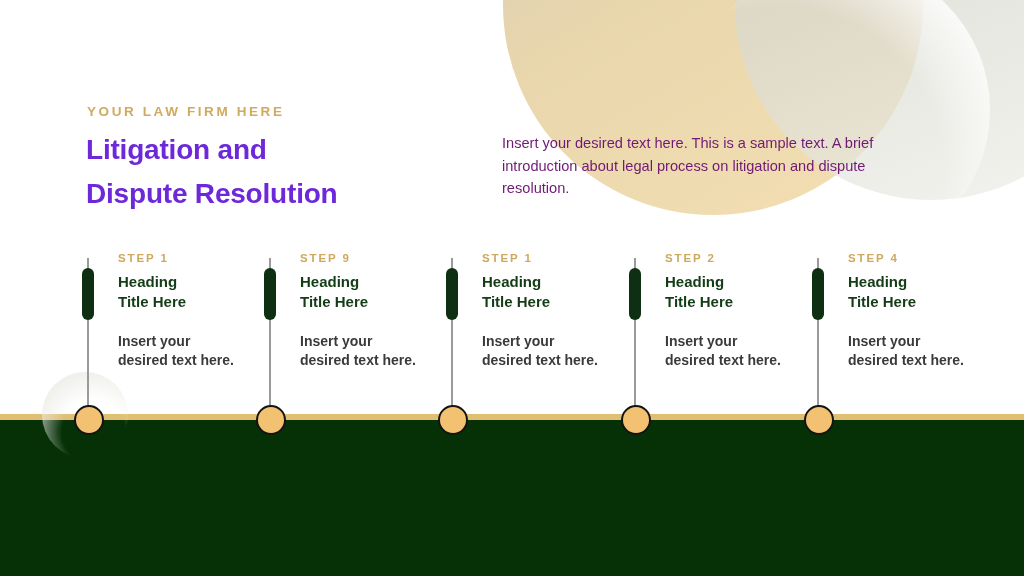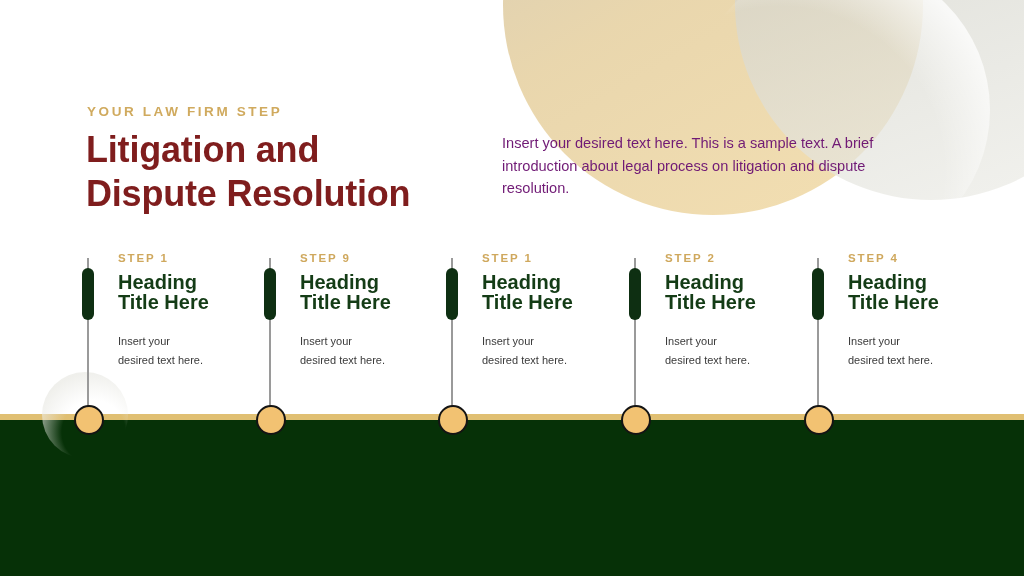--- a/index.html
+++ b/index.html
@@ -83,24 +83,24 @@
     font-size: 13.5px;
     letter-spacing: 2.6px;
     font-weight: 600;
     color: #d0aa5e;
   }
   .title {
     position: absolute;
     left: 86px;
     top: 128px;
     width: 430px;
-    font-size: 36px;
+    font-size: 28px;
     line-height: 44px;
     font-weight: 700;
-    color: #7f1d1d;
+    color: #6d28d9;
     letter-spacing: -0.2px;
   }
   .intro {
     position: absolute;
     left: 502px;
     top: 132px;
     width: 400px;
     font-size: 14.6px;
     line-height: 22.5px;
     color: #701a75;
@@ -143,33 +143,34 @@
     font-size: 11.5px;
     letter-spacing: 1.9px;
     font-weight: 600;
     color: #cfa85d;
   }
   .step-heading {
     position: absolute;
     left: 31px;
     top: 20px;
     width: 150px;
-    font-size: 20px;
+    font-size: 15px;
     line-height: 20px;
     font-weight: 700;
     color: #143c16;
   }
   .step-body {
     position: absolute;
     left: 31px;
     top: 80px;
     width: 145px;
-    font-size: 11px;
+    font-size: 14px;
     line-height: 19px;
     color: #3a3a3a;
+    font-weight: bold;
   }
   .step-dot {
     position: absolute;
     top: 405px;
     width: 26px;
     height: 26px;
     border-radius: 50%;
     background: #f2c272;
     border: 2.5px solid #141414;
     box-sizing: content-box;
@@ -177,21 +178,21 @@
 </style>
 </head>
 <body>
 
 <div class="slide">
 
   <div class="deco deco-gold-top"></div>
   <div class="deco deco-gray-top"></div>
   <div class="deco deco-white-wedge"></div>
 
-  <div class="eyebrow">YOUR LAW FIRM STEP</div>
+  <div class="eyebrow">YOUR LAW FIRM HERE</div>
   <div class="title">
     <div>Litigation and</div>
     <div>Dispute Resolution</div>
   </div>
   <div class="intro">Insert your desired text here. This is a sample text. A brief introduction about legal process on litigation and dispute resolution.</div>
 
   <div class="band-rule"></div>
   <div class="band-dark">
     
     

